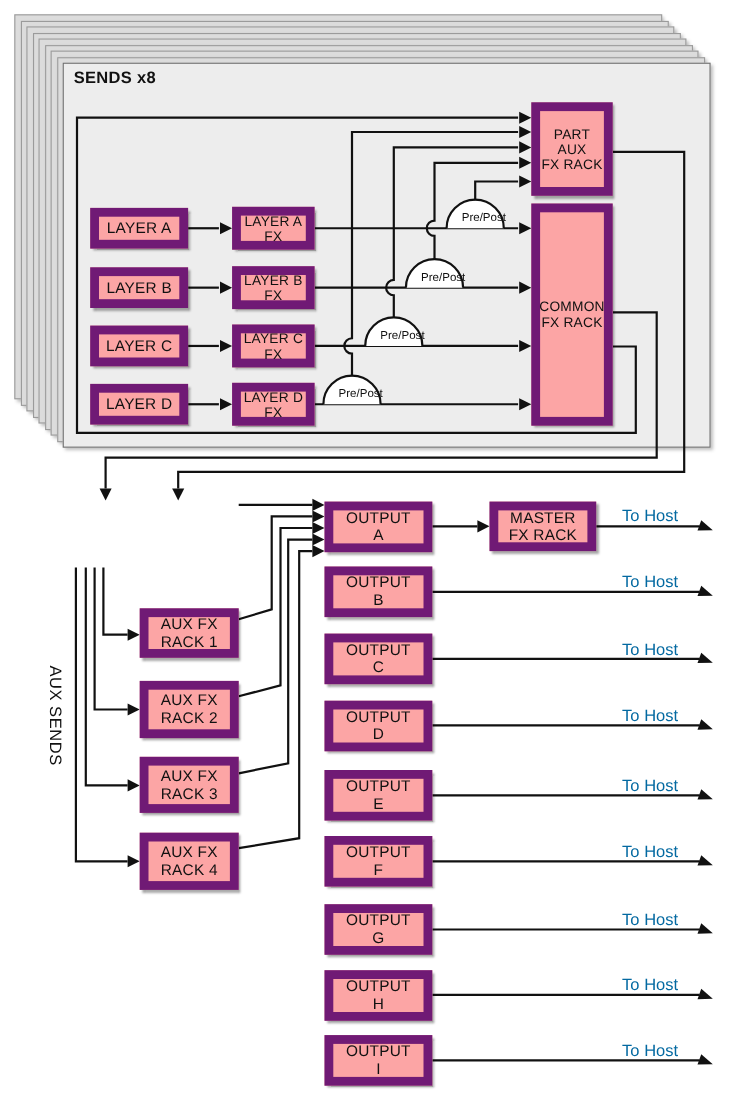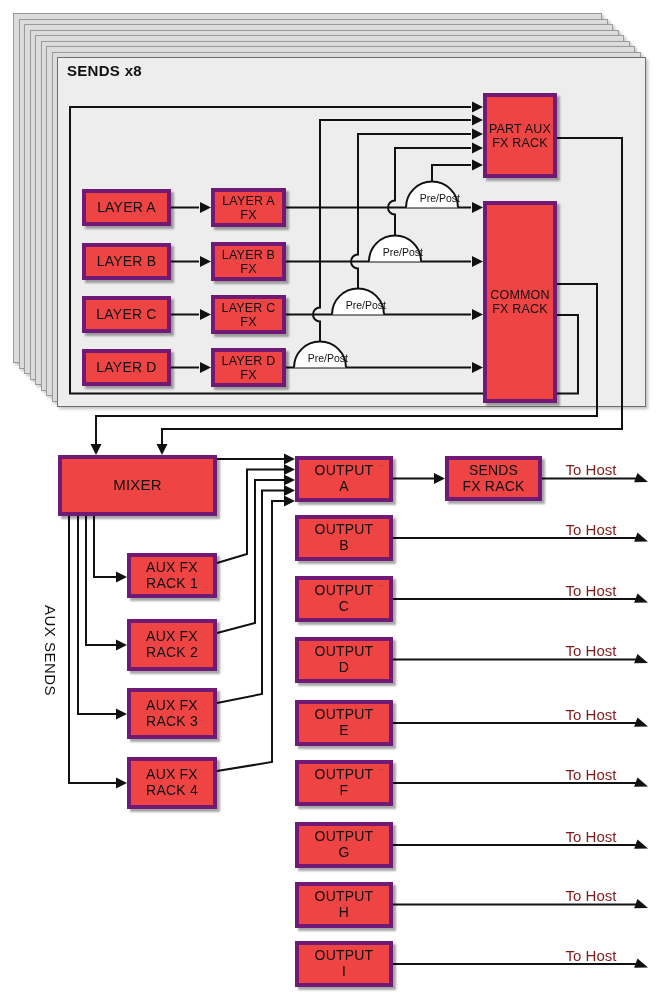--- a/index.html
+++ b/index.html
@@ -9,36 +9,36 @@
   }
   .stack-panel{
     position:absolute;width:589px;height:350px;
     background:#dcdcdc;border:1px solid #9b9b9b;
     box-shadow:2px 2px 3px rgba(0,0,0,.25);
     box-sizing:border-box;z-index:1;
   }
   .stack-panel.front{background:#ededed;border:1.5px solid #6f6f6f;}
   #wires{position:absolute;left:0;top:0;z-index:2;}
   .box{
-    position:absolute;background:#ef4444;border:4px solid #701a75;
+    position:absolute;background:#fca5a5;border:8px solid #701a75;
     box-sizing:border-box;z-index:3;
     display:flex;align-items:center;justify-content:center;text-align:center;
     box-shadow:2.5px 2.5px 2px rgba(0,0,0,.35);
   }
   .box-label{white-space:pre-line;font-size:14px;line-height:1.12;letter-spacing:.2px;}
   .small .box-label{font-size:12.5px;}
   .lbl{position:absolute;z-index:4;}
   .panel-title{font-weight:bold;font-size:15px;letter-spacing:.3px;}
   .prepost{
     position:absolute;z-index:4;width:56px;text-align:right;
     font-size:10.5px;letter-spacing:0;color:#111;
   }
   .tohost{
     position:absolute;z-index:4;width:70px;text-align:center;
-    font-size:15px;color:#7f1d1d;
+    font-size:15px;color:#0369a1;
   }
   .auxsends{
     position:absolute;z-index:4;width:120px;text-align:center;
     font-size:15px;letter-spacing:.5px;transform:rotate(90deg);
   }
 </style>
 </head>
 <body>
 
 <div id="stage">
@@ -185,28 +185,25 @@
 
   <div class="prepost" style="left:404px;top:192px;">Pre/Post</div>
   <div class="prepost" style="left:367px;top:246px;">Pre/Post</div>
   <div class="prepost" style="left:330px;top:299px;">Pre/Post</div>
   <div class="prepost" style="left:292px;top:352px;">Pre/Post</div>
 
   <div class="box small" style="left:483px;top:93px;width:74px;height:85px;">
     <span class="box-label">PART AUX
 FX RACK</span>
     </div>
-  <div class="box small" style="left:483px;top:185px;width:74px;height:202px;margin-top:16px;">
+  <div class="box small" style="left:483px;top:185px;width:74px;height:202px;">
     <span class="box-label">COMMON
 FX RACK</span>
     </div>
 
-  <div class="box" style="left:58px;top:455px;width:159px;height:61px;">
-    <span class="box-label" style="font-size:15px;">MIXER</span>
-    </div>
 
   <div class="auxsends" style="left:-10px;top:642px;">AUX SENDS</div>
 
   <div class="box" style="left:127px;top:553px;width:90px;height:45px;">
     <span class="box-label">AUX FX
 RACK 1</span>
     </div>
   <div class="box" style="left:127px;top:619px;width:90px;height:52px;">
     <span class="box-label">AUX FX
 RACK 2</span>
@@ -214,21 +211,21 @@
   <div class="box" style="left:127px;top:688px;width:90px;height:51px;">
     <span class="box-label">AUX FX
 RACK 3</span>
     </div>
   <div class="box" style="left:127px;top:757px;width:90px;height:52px;">
     <span class="box-label">AUX FX
 RACK 4</span>
     </div>
 
   <div class="box" style="left:445px;top:456px;width:97px;height:45px;">
-    <span class="box-label">SENDS
+    <span class="box-label">MASTER
 FX RACK</span>
     </div>
 
   <div class="box" style="left:295px;top:456px;width:98px;height:46px;">
     <span class="box-label">OUTPUT
 A</span>
     </div>
   <div class="box" style="left:295px;top:515px;width:98px;height:46px;">
     <span class="box-label">OUTPUT
 B</span>

